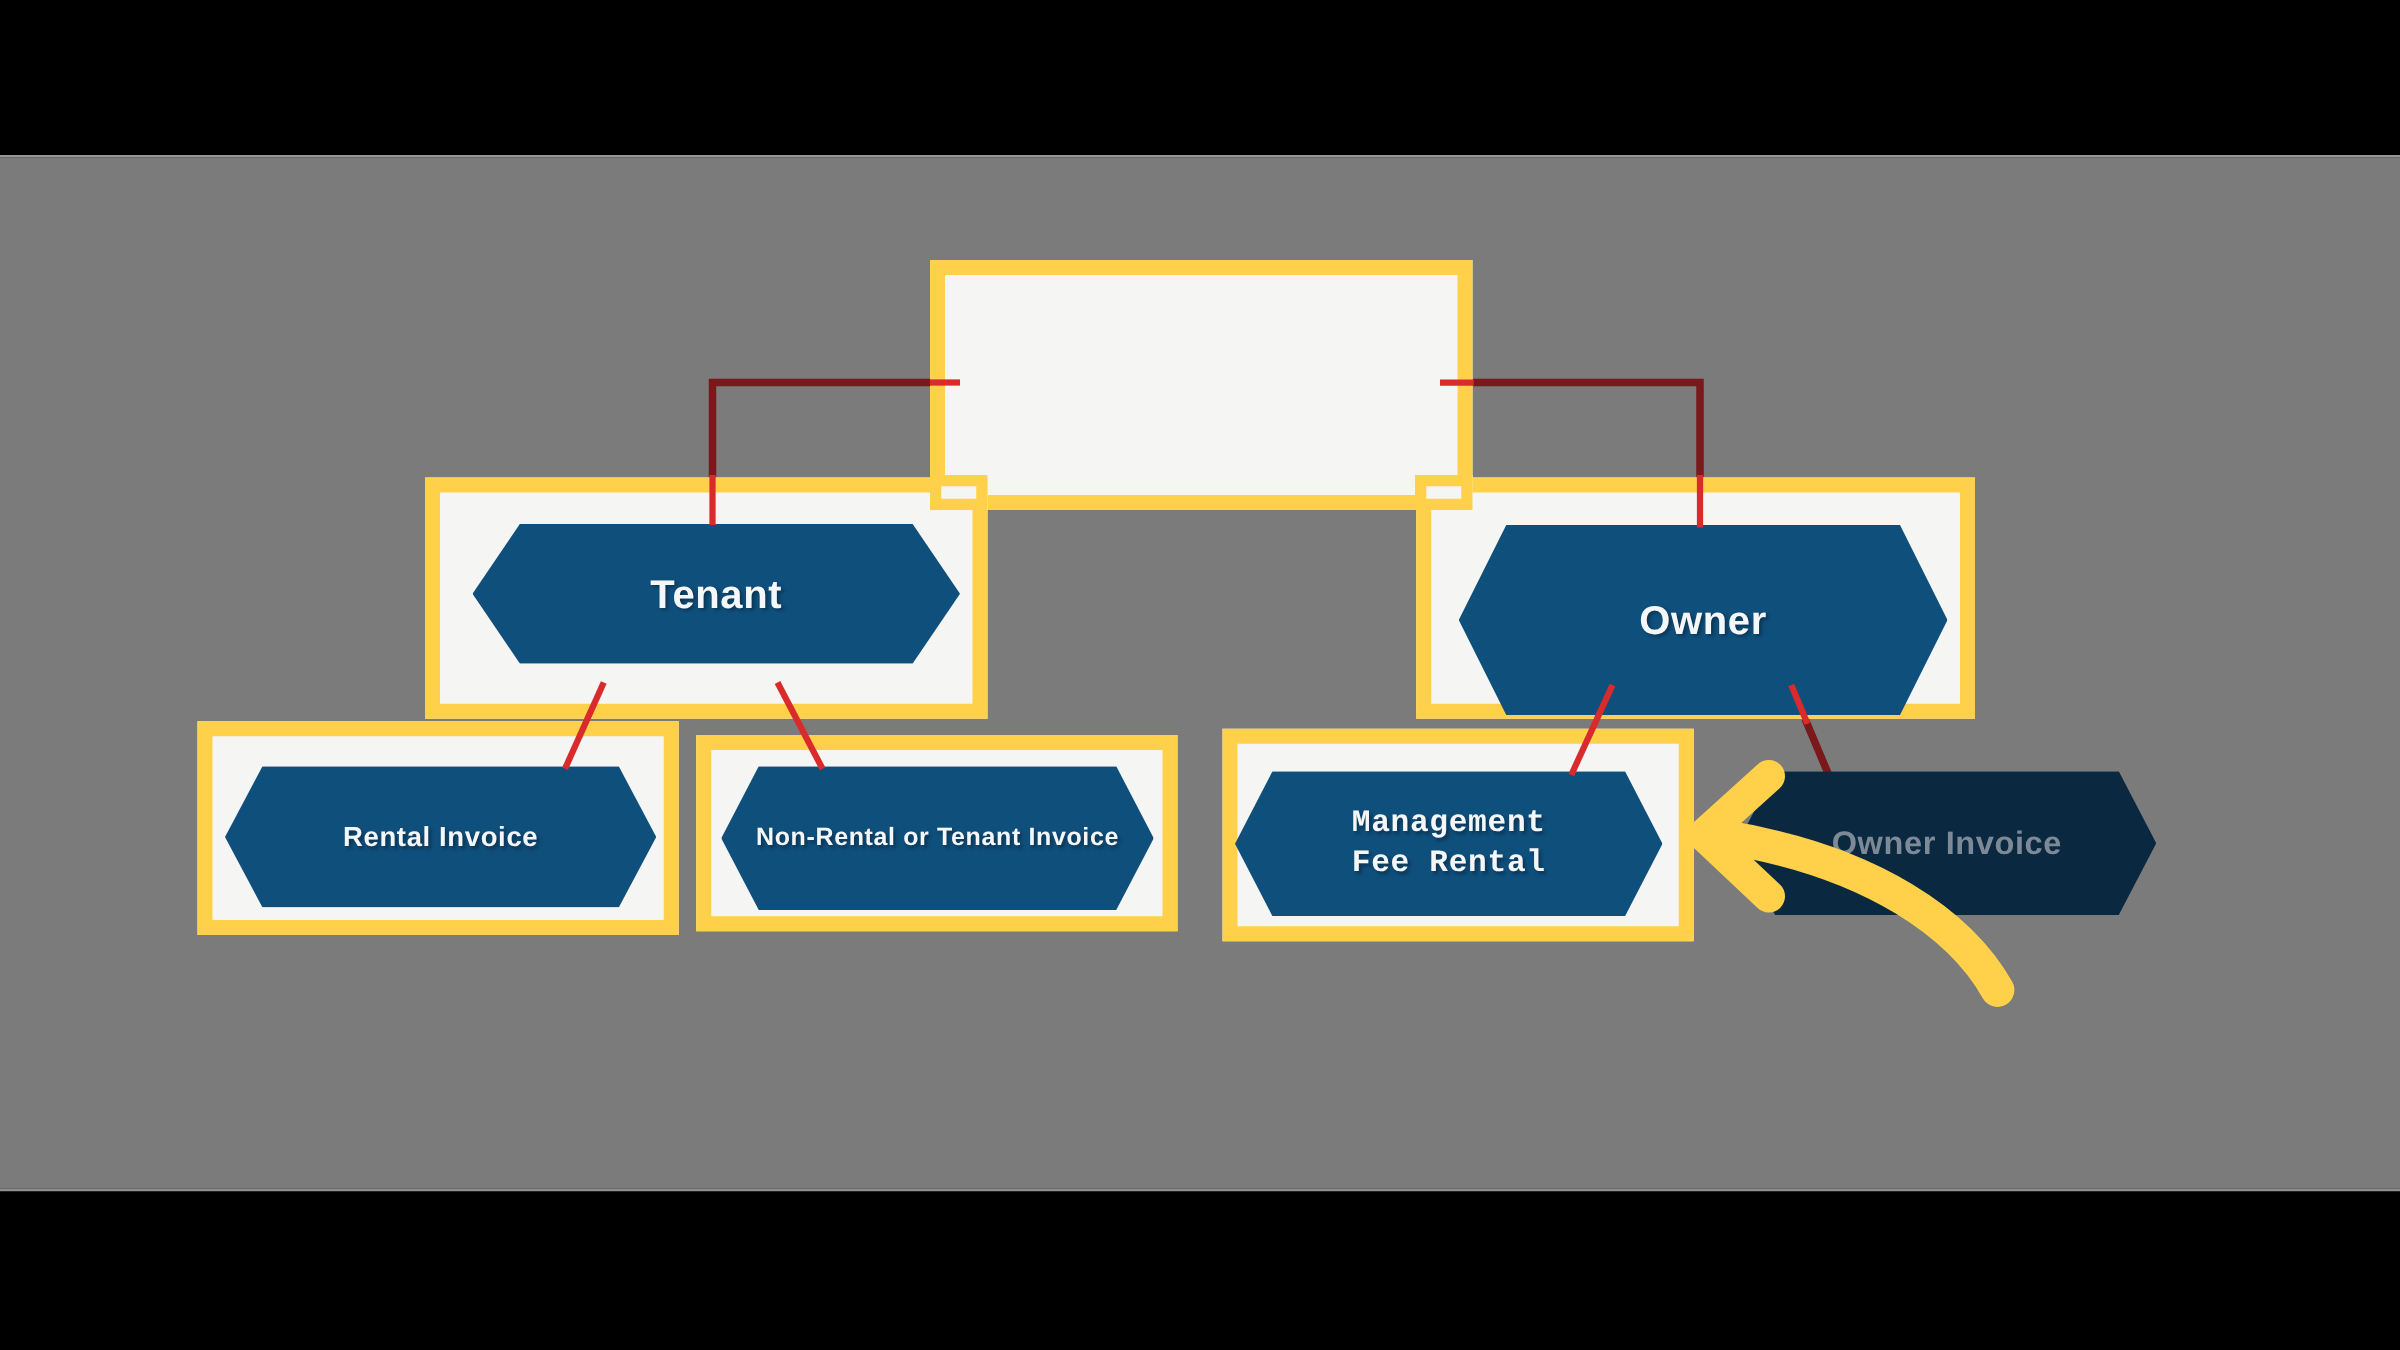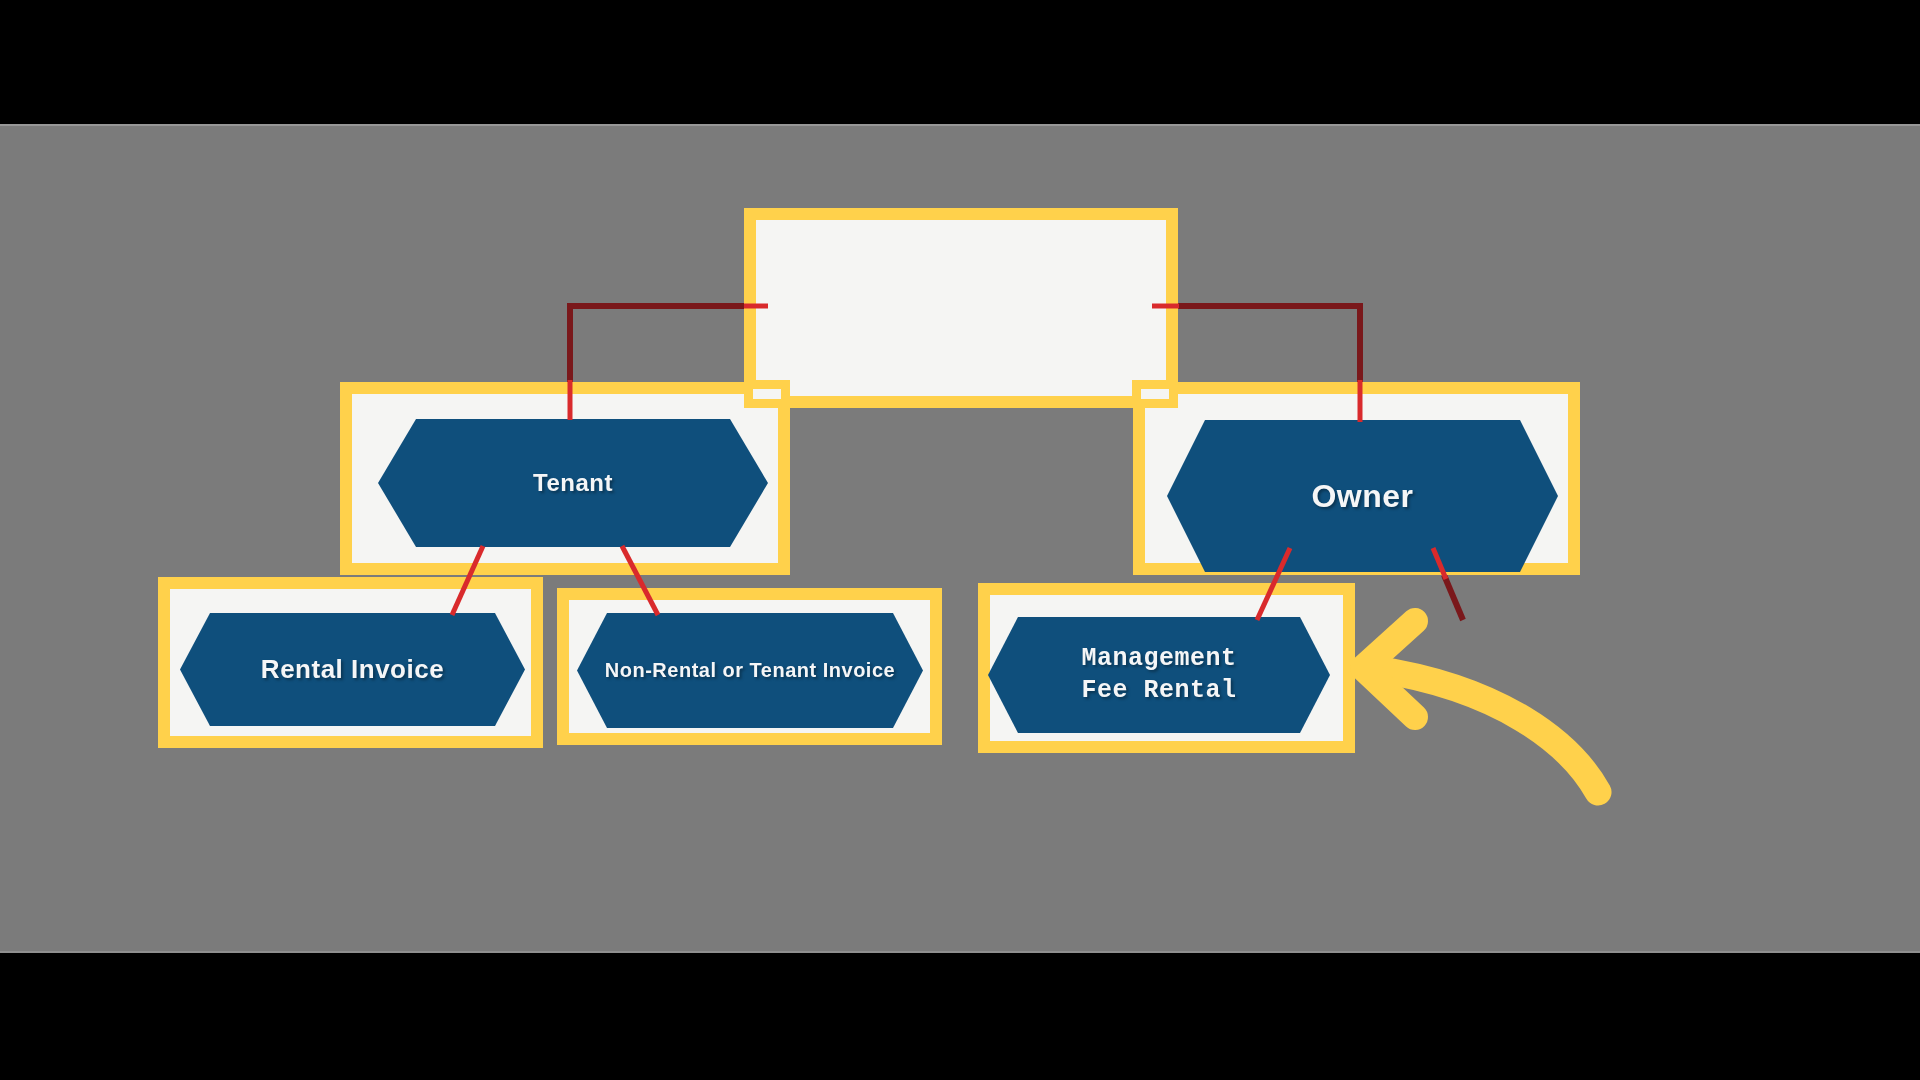--- a/index.html
+++ b/index.html
@@ -51,23 +51,23 @@
     text-align: center;
     color: #f5f6f7;
     font-weight: bold;
     letter-spacing: 0.5px;
     text-shadow: 2px 2px 3px rgba(0,0,0,0.35);
   }
   .hex.big   { clip-path: polygon(0 50%, 38px 0, calc(100% - 38px) 0, 100% 50%, calc(100% - 38px) 100%, 38px 100%); }
   .hex.small { clip-path: polygon(0 50%, 30px 0, calc(100% - 30px) 0, 100% 50%, calc(100% - 30px) 100%, 30px 100%); }
 
   #hex-invoice    { left: 765px;  top: 240px; width: 387px; height: 130px; font-size: 32px; }
-  #hex-tenant     { left: 378px;  top: 419px; width: 390px; height: 128px; font-size: 24px; }
+  #hex-tenant     { left: 378px;  top: 419px; width: 390px; height: 112px; font-size: 32px; }
   #hex-owner      { left: 1167px; top: 420px; width: 391px; height: 152px; font-size: 32px; }
-  #hex-rental     { left: 180px;  top: 613px; width: 345px; height: 113px; font-size: 26px; }
+  #hex-rental     { left: 180px;  top: 613px; width: 345px; height: 113px; font-size: 22px; }
   #hex-nonrental  { left: 577px;  top: 613px; width: 346px; height: 115px; font-size: 20px; }
   #hex-management { left: 988px;  top: 617px; width: 342px; height: 116px; font-size: 25px; line-height: 1.3; font-family: Liberation Mono, monospace; }
   #hex-ownerinvoice {
     left: 1390px; top: 617px; width: 335px; height: 115px;
     background: #0a2940;
     color: #7e8997;
     font-size: 26px;
     text-shadow: none;
   }
 
@@ -86,20 +86,23 @@
 <body>
 
 <div id="frame">
 
   <svg class="layer" viewBox="0 0 1920 1080">
     <path d="M 570 384 L 570 306 L 744 306" stroke="#7a181b" stroke-width="6" fill="none"></path>
     <path d="M 1178 306 L 1360 306 L 1360 384" stroke="#7a181b" stroke-width="6" fill="none"></path>
     <path d="M 1444 575 L 1463 620" stroke="#7a181b" stroke-width="6" fill="none"></path>
   </svg>
 
+  <div class="hex small" id="hex-ownerinvoice">
+    <span>Owner Invoice</span>
+  </div>
 
   <div class="hl-box" id="box-invoice"></div>
   <div class="hl-box" id="box-tenant"></div>
   <div class="hl-box" id="box-owner"></div>
   <div class="hl-box" id="box-rental"></div>
   <div class="hl-box" id="box-nonrental"></div>
   <div class="hl-box" id="box-management"></div>
 
   <div class="hex big" id="hex-tenant">
     <span>Tenant</span>

